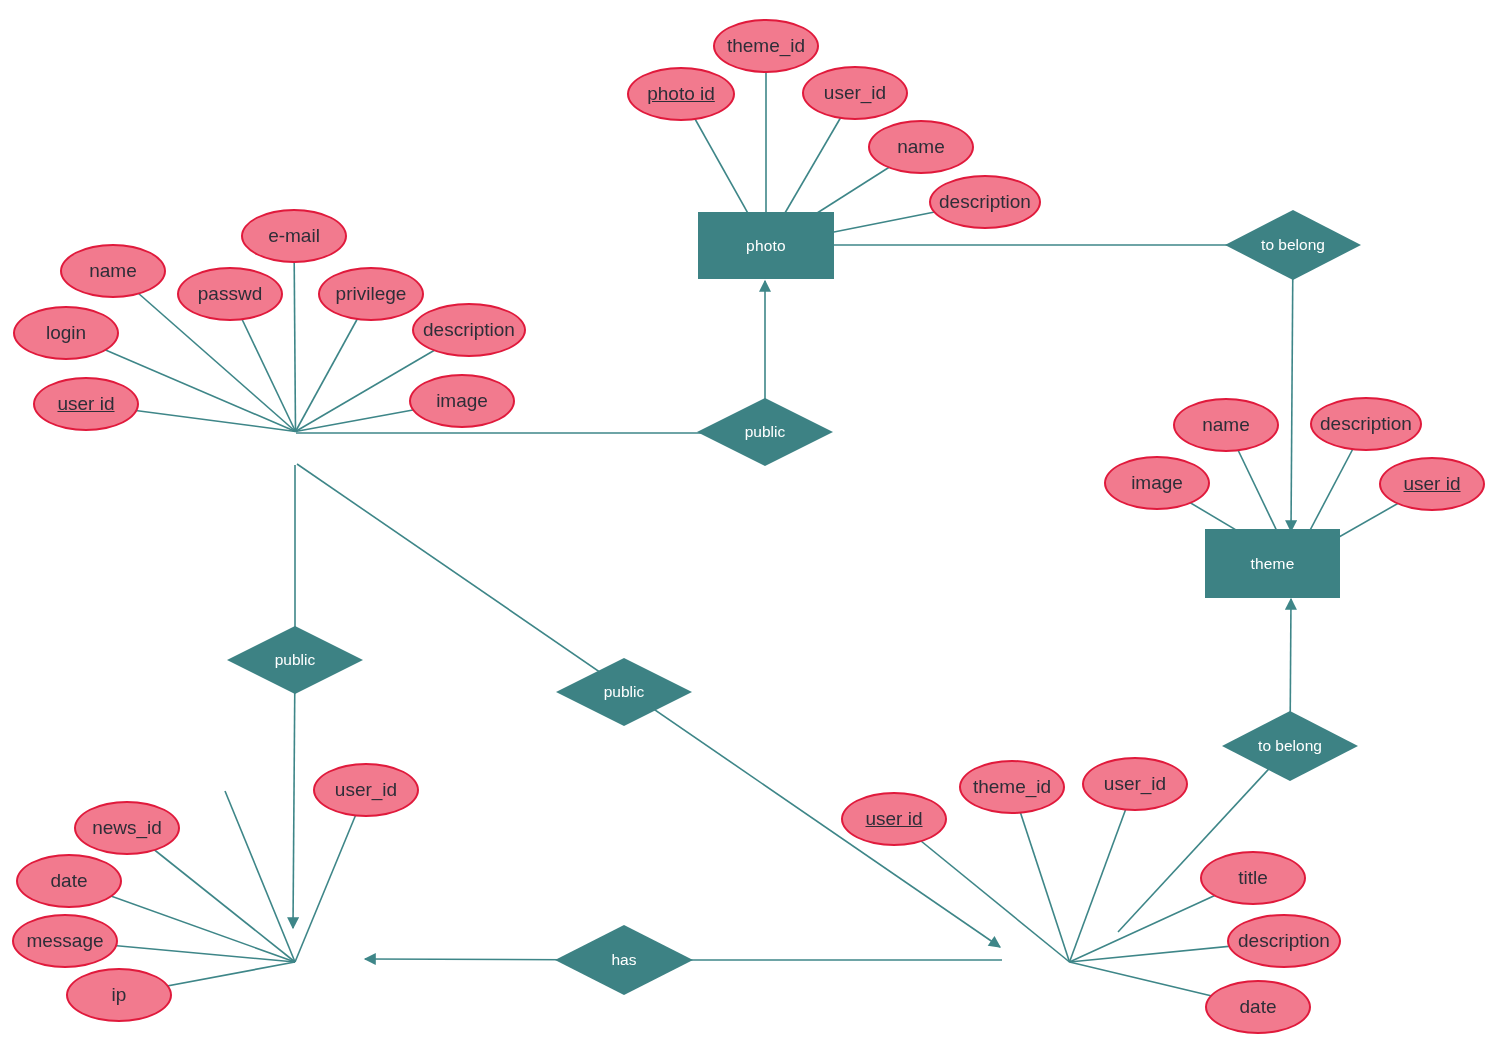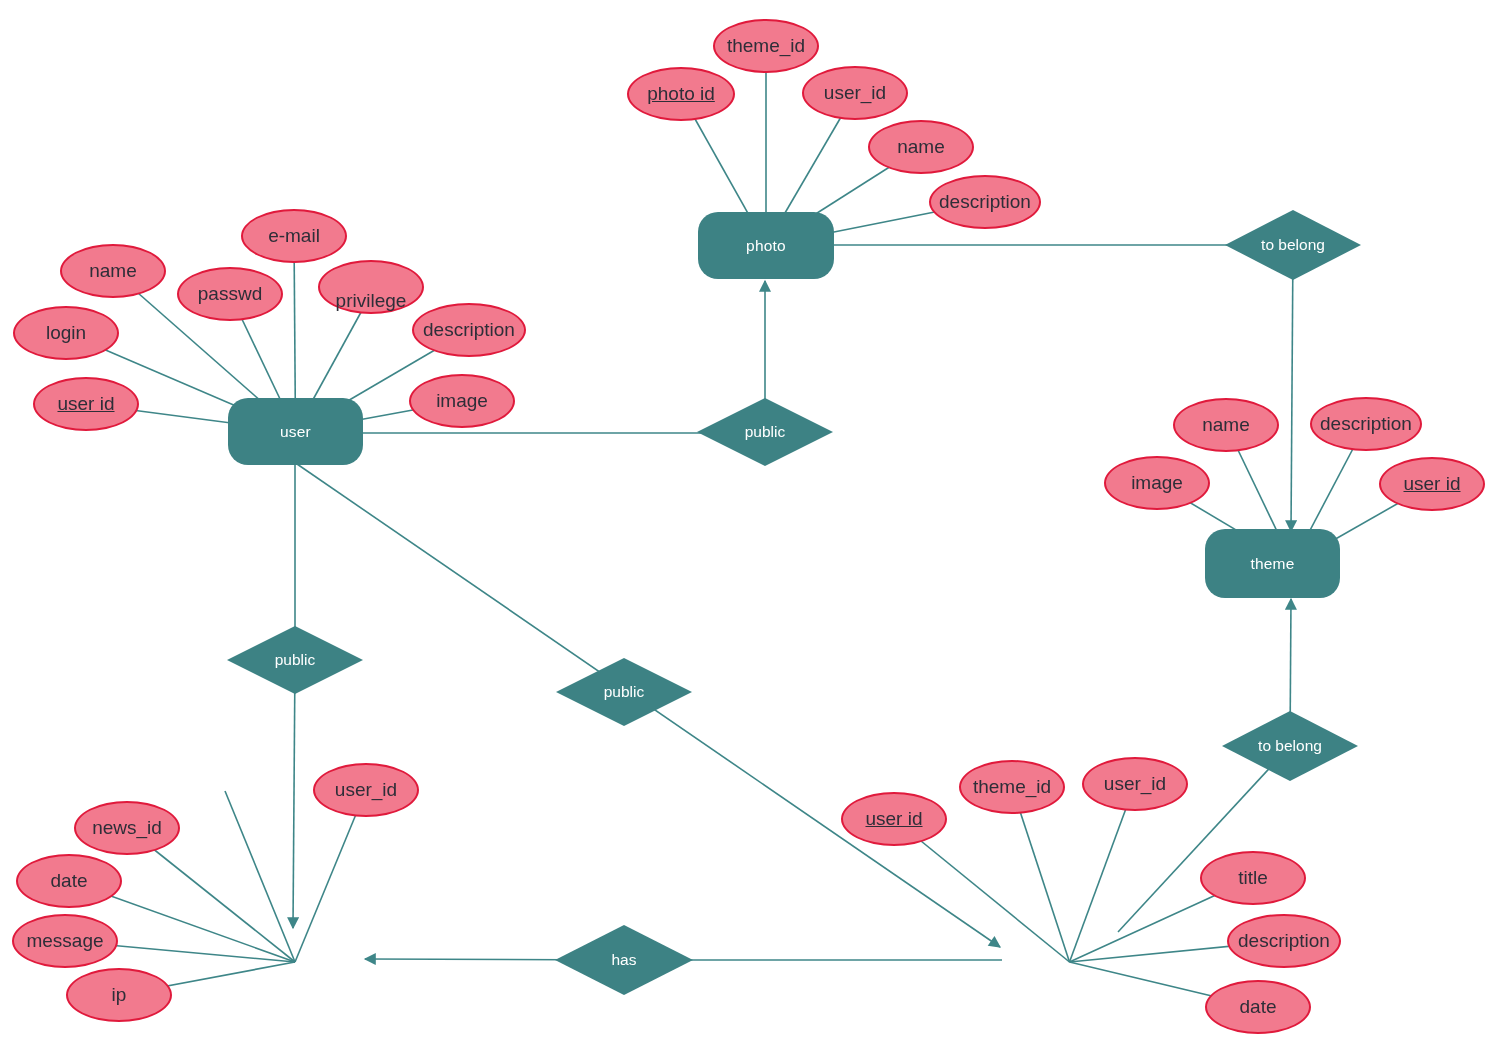--- a/index.html
+++ b/index.html
@@ -31,21 +31,20 @@
   }
   .entity {
     position: absolute;
     display: flex;
     align-items: center;
     justify-content: center;
     background: var(--entity-fill);
     color: var(--entity-text);
     font-size: 15.5px;
     letter-spacing: 0.2px;
-    border-radius: 20px;
   }
   .diamond {
     position: absolute;
     display: flex;
     align-items: center;
     justify-content: center;
     background: var(--rel-fill);
     color: var(--rel-text);
     font-size: 15.5px;
     clip-path: polygon(50% 0%, 100% 50%, 50% 100%, 0% 50%);
@@ -126,21 +125,21 @@
       </div>
       <div class="ellipse" style="left: 60px; top: 244px; width: 106px; height: 54px;">
         <span>name</span>
       </div>
       <div class="ellipse" style="left: 177px; top: 267px; width: 106px; height: 54px;">
         <span>passwd</span>
       </div>
       <div class="ellipse" style="left: 241px; top: 209px; width: 106px; height: 54px;">
         <span>e-mail</span>
       </div>
-      <div class="ellipse" style="left: 318px; top: 260px; width: 106px; height: 54px; align-items: flex-end;">
+      <div class="ellipse" style="left: 318px; top: 267px; width: 106px; height: 54px;">
         <span>privilege</span>
       </div>
       <div class="ellipse" style="left: 412px; top: 303px; width: 114px; height: 54px;">
         <span>description</span>
       </div>
       <div class="ellipse" style="left: 409px; top: 374px; width: 106px; height: 54px;">
         <span>image</span>
       </div>
       <div class="ellipse" style="left: 627px; top: 67px; width: 108px; height: 54px;">
         <span class="key">photo id</span>
@@ -212,23 +211,20 @@
         <span>public</span>
       </div>
       <div class="diamond" style="left: 556px; top: 658px; width: 136px; height: 68px;">
         <span>public</span>
       </div>
       <div class="diamond" style="left: 1222px; top: 711px; width: 136px; height: 70px;">
         <span>to belong</span>
       </div>
       <div class="diamond" style="left: 555px; top: 925px; width: 138px; height: 70px;">
         <span>has</span>
-      </div>
-      <div class="entity" style="left: 228px; top: 398px; width: 135px; height: 67px;">
-        <span>user</span>
       </div>
       <div class="entity" style="left: 698px; top: 212px; width: 136px; height: 67px;">
         <span>photo</span>
       </div>
       <div class="entity" style="left: 1205px; top: 529px; width: 135px; height: 69px;">
         <span>theme</span>
       </div>
     </div>
 </div>
 

